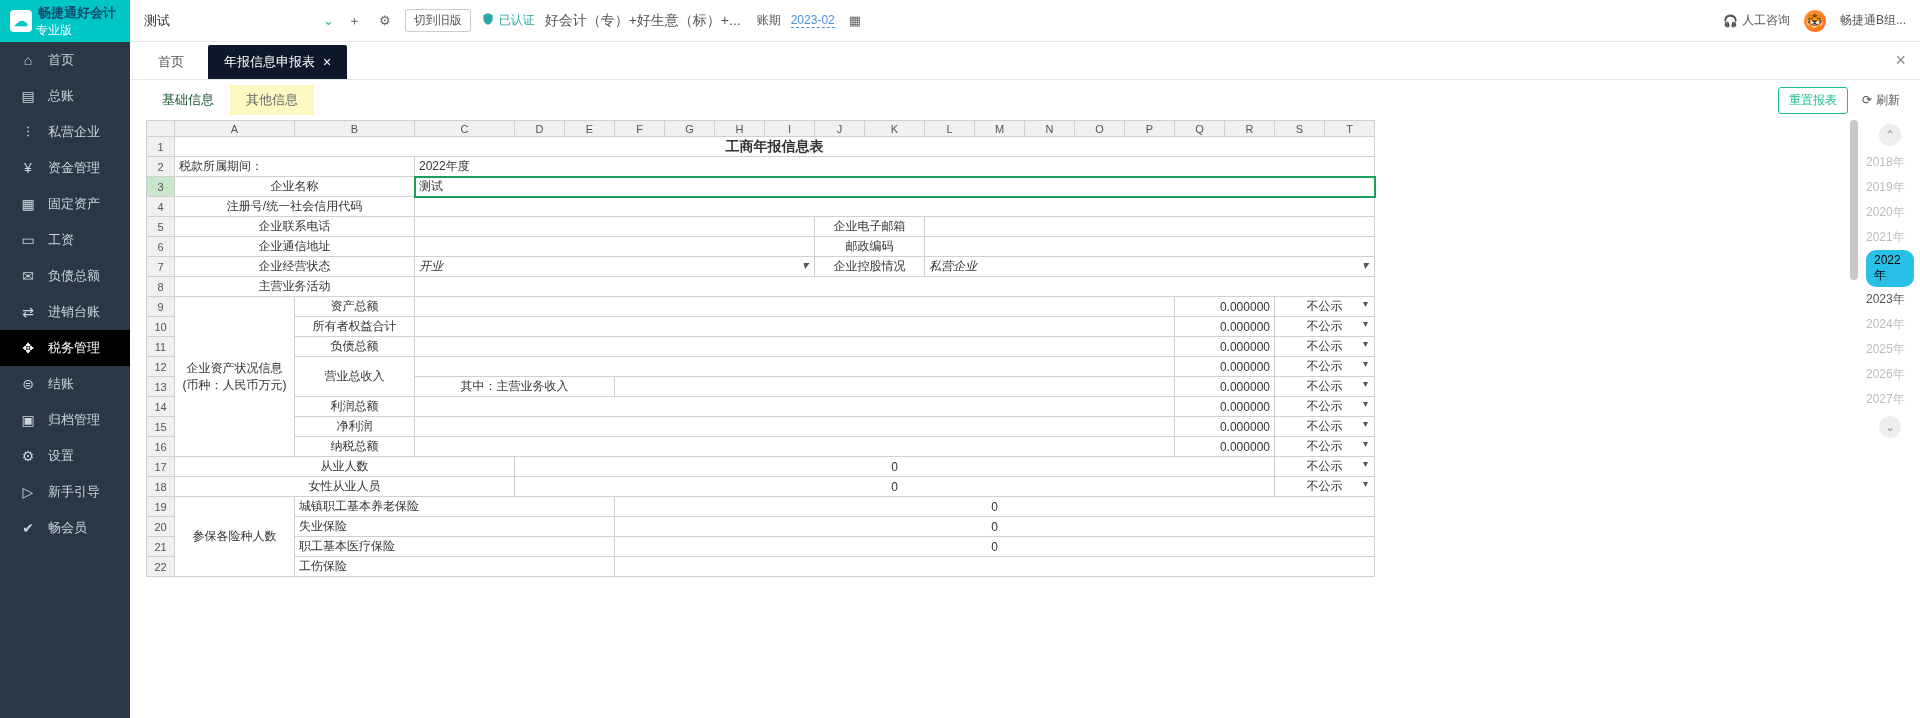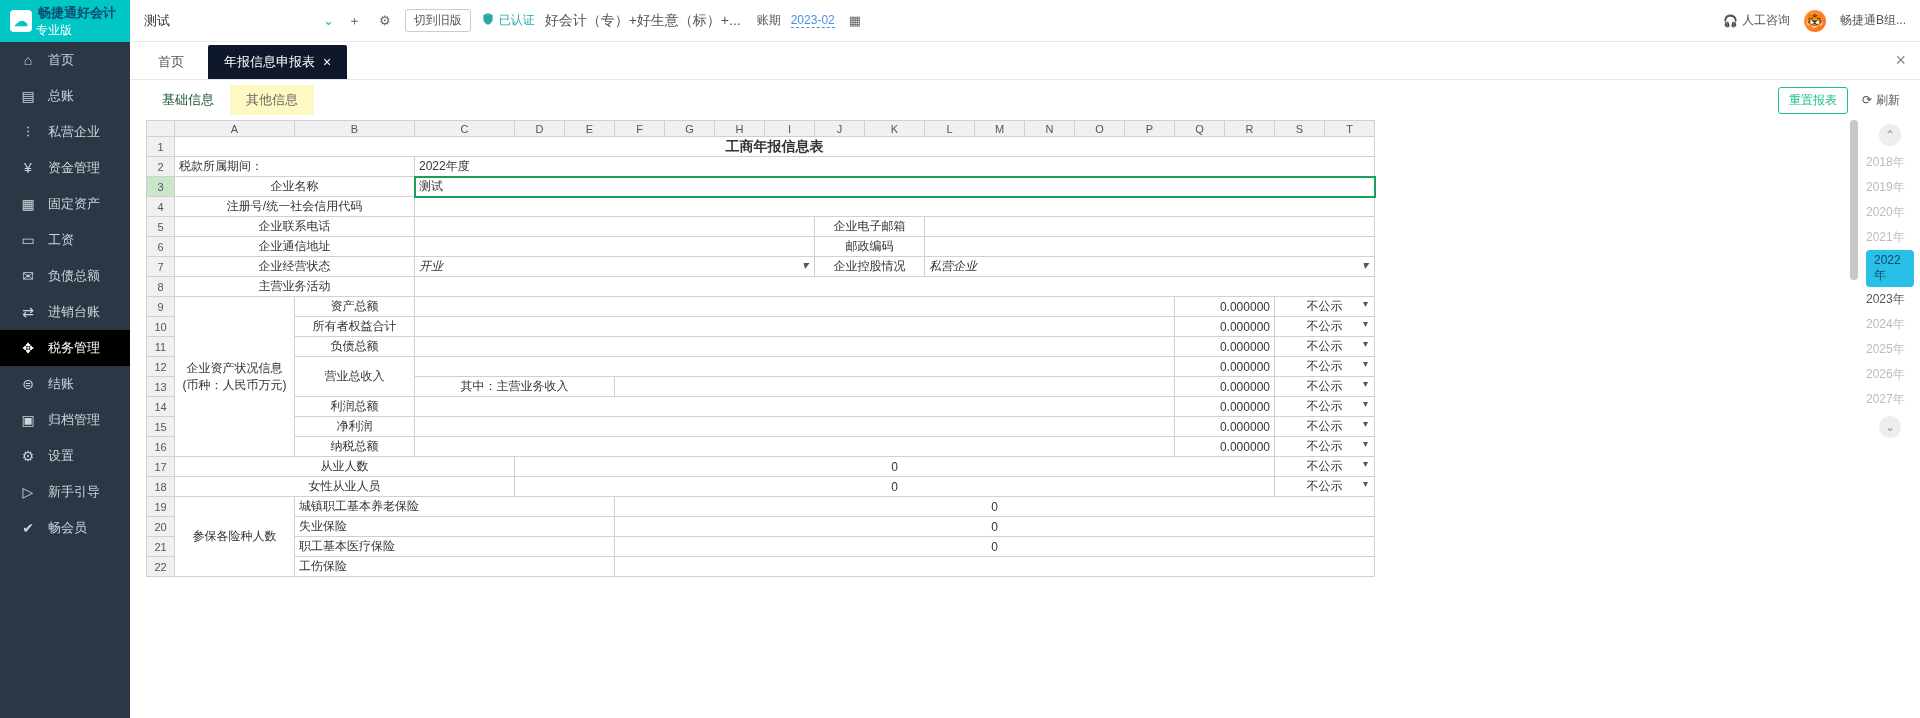--- a/index.html
+++ b/index.html
@@ -56,21 +56,21 @@
 .selcell{outline:2px solid #1a9e5c;outline-offset:-1px;}
 .dd{position:relative;font-style:italic;}
 .dd::after{content:"▾";position:absolute;right:6px;color:#555;}
 .pub{text-align:center;position:relative;}
 .pub::after{content:"▾";position:absolute;right:6px;color:#555;font-size:10px;}
 
 .year-rail{position:absolute;right:6px;top:0;width:48px;display:flex;flex-direction:column;align-items:center;gap:4px;padding-top:4px;font-size:12px;}
 .year-rail .arrow{width:22px;height:22px;border-radius:50%;background:#eee;color:#999;display:flex;align-items:center;justify-content:center;cursor:pointer;font-size:12px;}
 .year-rail .yr{color:#bbb;padding:4px 0;cursor:pointer;}
 .year-rail .yr.near{color:#555;}
-.year-rail .yr.active{background:#29c0e7;color:#0c4a6e;border-radius:4px;padding:3px 8px;}
+.year-rail .yr.active{background:#29c0e7;color:#000000;border-radius:10px;padding:3px 8px;}
 
 .vscroll{position:absolute;right:60px;top:0;bottom:0;width:10px;}
 .vscroll .thumb{position:absolute;top:0;width:8px;height:160px;background:#c8c8c8;border-radius:4px;}
 
 
 .cA{width:120px;}.cB{width:120px;}.cC{width:100px;}.cD{width:50px;}.cE{width:50px;}.cF{width:50px;}.cG{width:50px;}.cH{width:50px;}.cI{width:50px;}.cJ{width:50px;}.cK{width:60px;}.cL{width:50px;}.cM{width:50px;}.cN{width:50px;}.cO{width:50px;}.cP{width:50px;}.cQ{width:50px;}.cR{width:50px;}.cS{width:50px;}.cT{width:50px;}
 </style>
 </head>
 <body>
 

